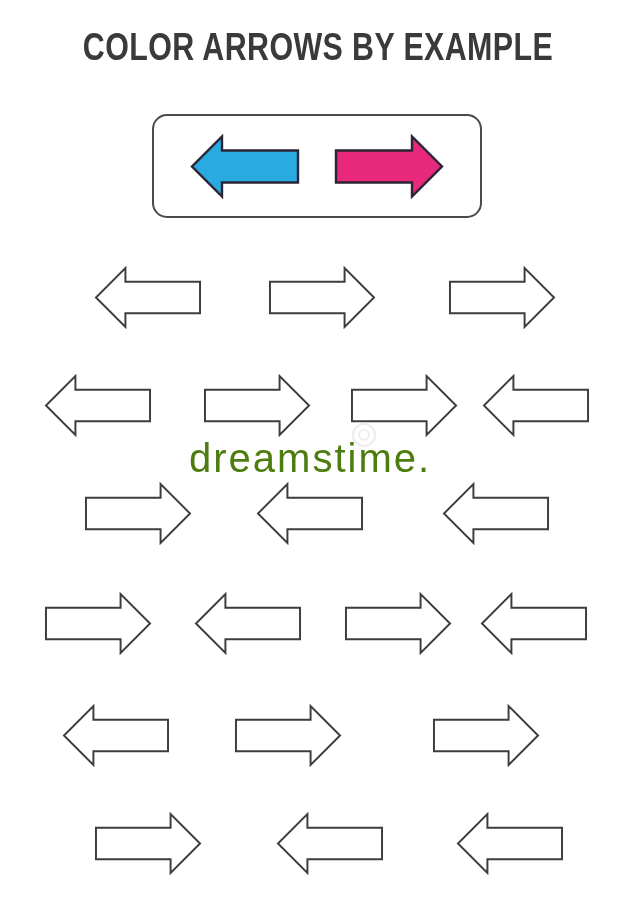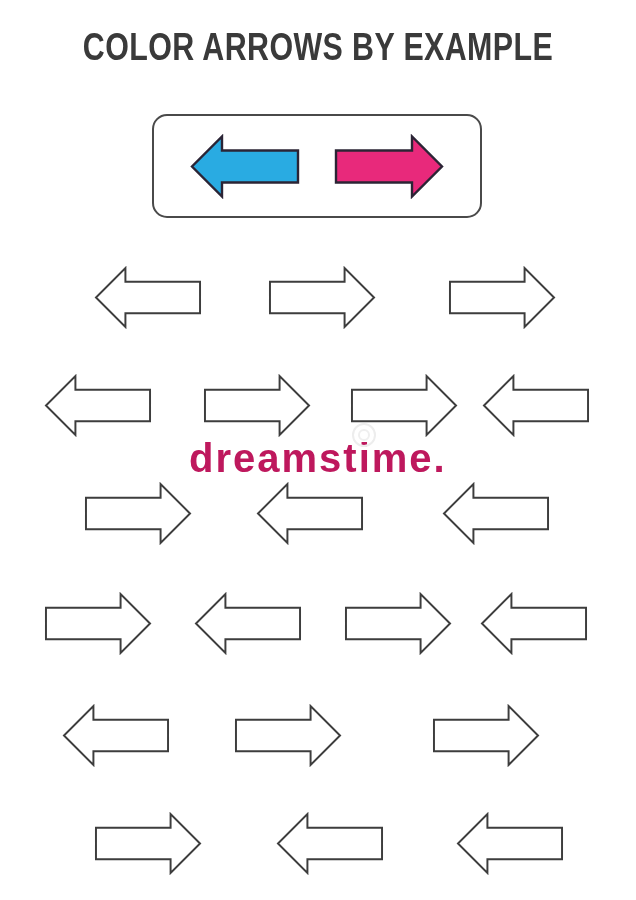--- a/index.html
+++ b/index.html
@@ -40,23 +40,23 @@
   }
 
   .arrow-wrap { display: inline-flex; line-height: 0; }
 
   .row-arrow { position: absolute; line-height: 0; }
 
   .watermark {
     position: absolute;
     left: 189px; top: 436px;
     font-size: 40px;
-    font-weight: bold;
+    font-weight: normal;
     letter-spacing: 2px;
-    color: #be185d;
+    color: #4d7c0f;
     white-space: nowrap;
     user-select: none;
   }
   .watermark-spiral {
     position: absolute;
     left: 352px; top: 423px;
     width: 24px; height: 24px;
     border: 2px solid #ededed;
     border-radius: 50%;
     box-sizing: border-box;

